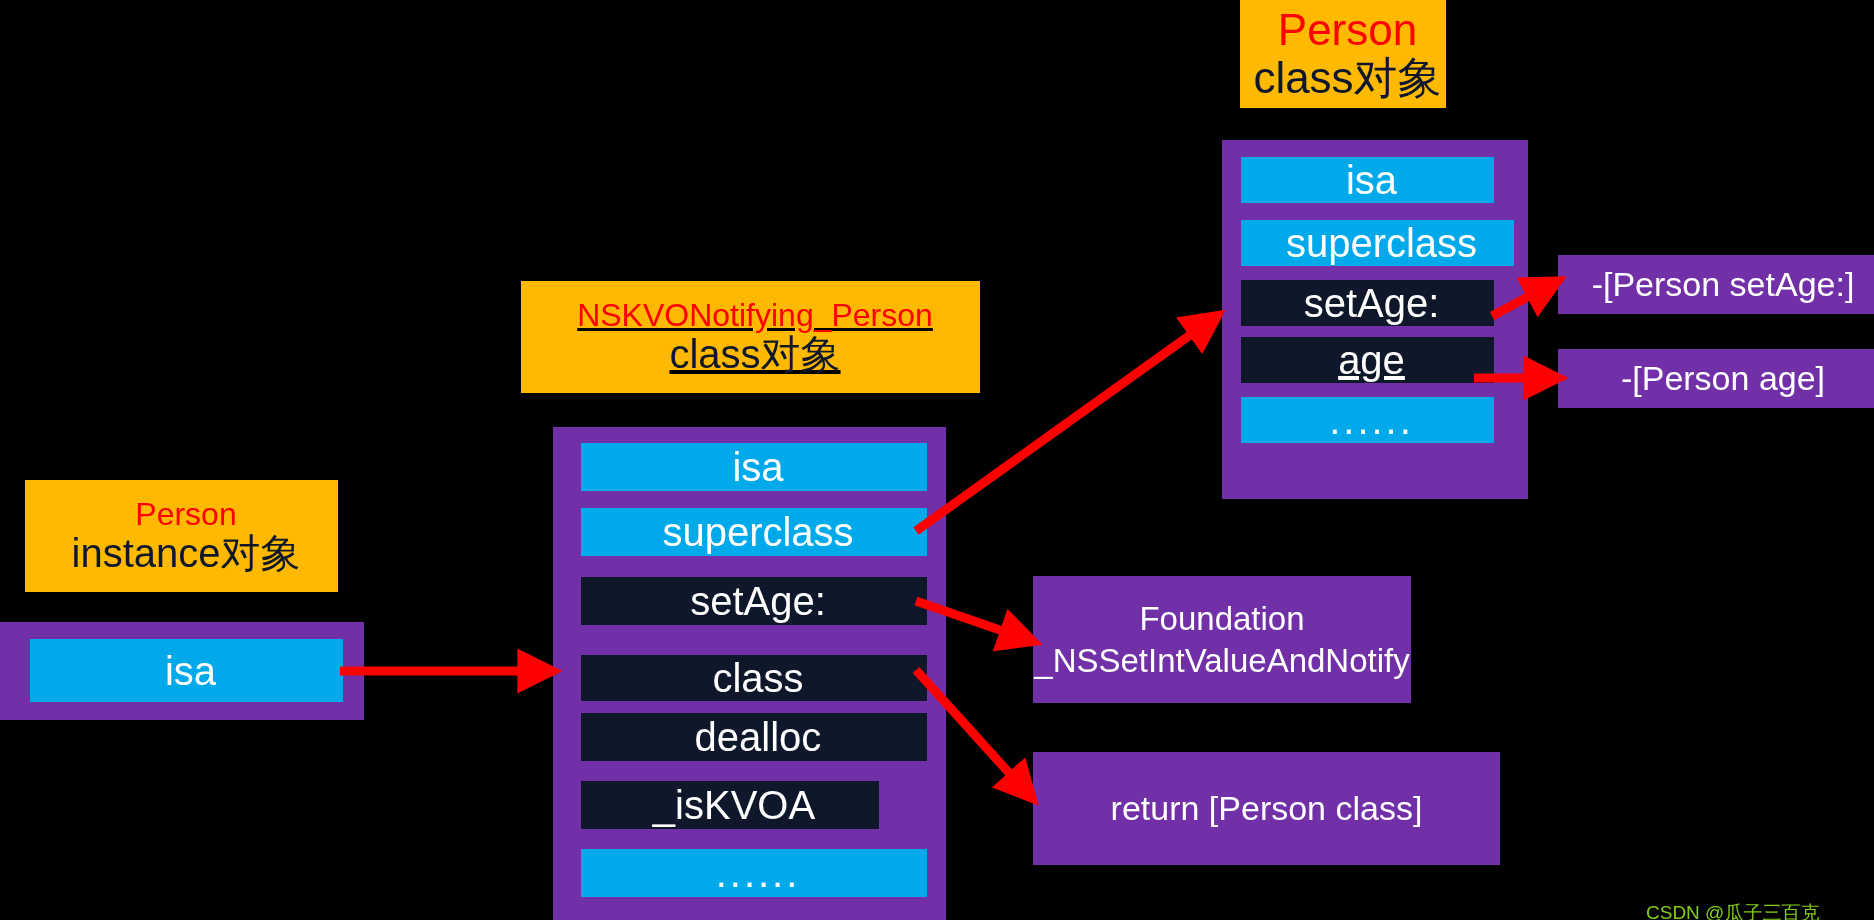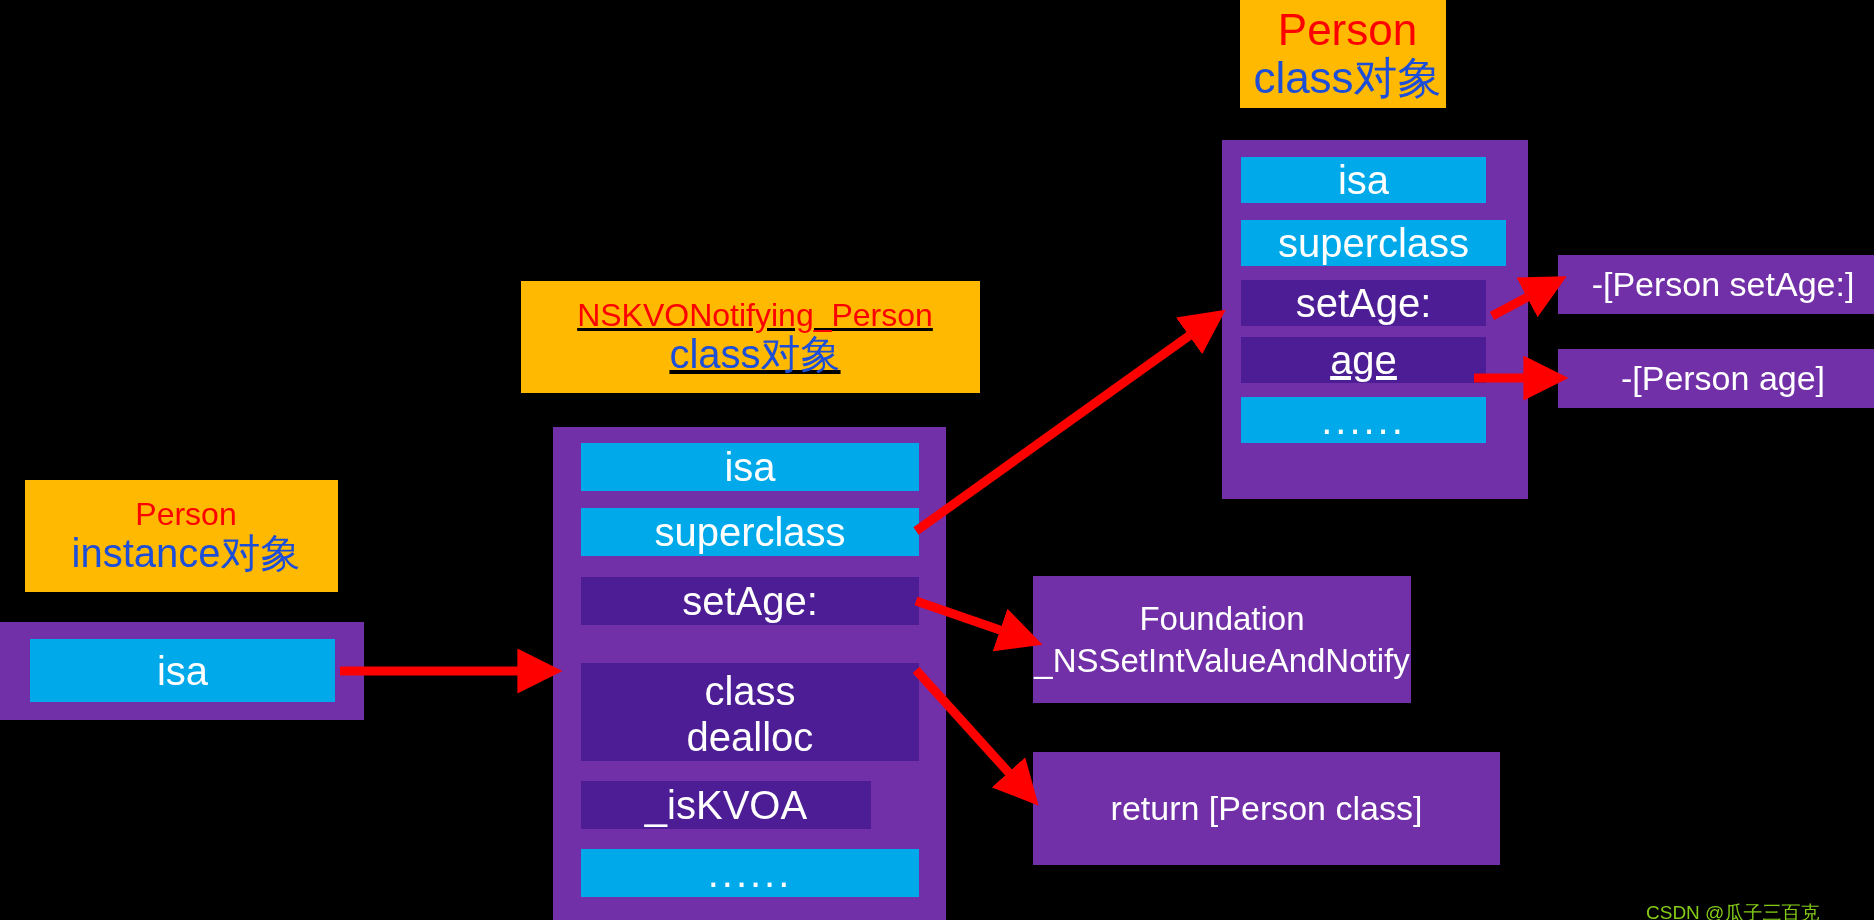--- a/index.html
+++ b/index.html
@@ -28,21 +28,21 @@
     text-align:center;
     padding-left:9px;
   }
   .title-card .t1{
     color:#FF0000;
     font-size:44px;
     letter-spacing:0px;
     white-space:nowrap;
   }
   .title-card .t2{
-    color:#1d4ed8;
+    color:#0f172a;
     font-size:44px;
     white-space:nowrap;
   }
   .title-card.small .t1{font-size:32px;}
   .title-card.small .t2{font-size:40px;}
 
   
   .obj-box{
     background:#7230A8;
   }
@@ -50,23 +50,24 @@
   
   .row{
     position:absolute;
     display:flex;
     align-items:center;
     justify-content:center;
     color:#FFFFFF;
     font-size:40px;
     line-height:1;
     white-space:nowrap;
+    padding-left:8px;
   }
   .row.blue{background:#00AAEA;}
-  .row.green{background:#4c1d95;}
+  .row.green{background:#0f172a;}
   .row.dots{letter-spacing:3px;font-size:40px;}
 
   
   .note{
     background:#7230A8;
     color:#FFFFFF;
     display:flex;
     align-items:center;
     justify-content:center;
     text-align:center;
@@ -123,21 +124,21 @@
   <div class="abs obj-box" style="left:553px; top:427px; width:393px; height:493px;">
     <div class="row blue" style="left:28px; top:16px; width:338px; height:48px;">
       <span>isa</span>
     </div>
     <div class="row blue" style="left:28px; top:81px; width:338px; height:48px;">
       <span>superclass</span>
     </div>
     <div class="row green" style="left:28px; top:150px; width:338px; height:48px;">
       <span>setAge:</span>
     </div>
-    <div class="row green" style="left:28px; top:236px; width:338px; height:56px;">
+    <div class="row green" style="left:28px; top:228px; width:338px; height:46px;">
       <span>class</span>
     </div>
     <div class="row green" style="left:28px; top:286px; width:338px; height:48px;">
       <span>dealloc</span>
     </div>
     <div class="row green" style="left:28px; top:354px; width:290px; height:48px;">
       <span>_isKVOA</span>
     </div>
     <div class="row blue dots" style="left:28px; top:422px; width:338px; height:48px;">
       <span>......</span>

